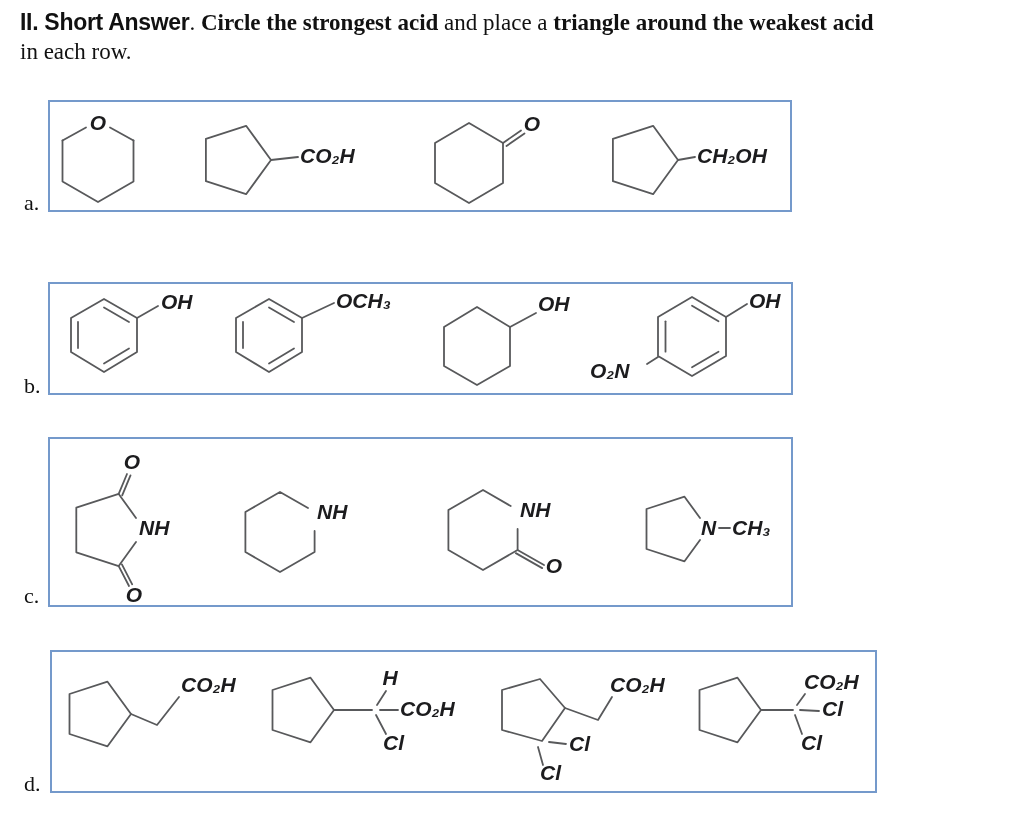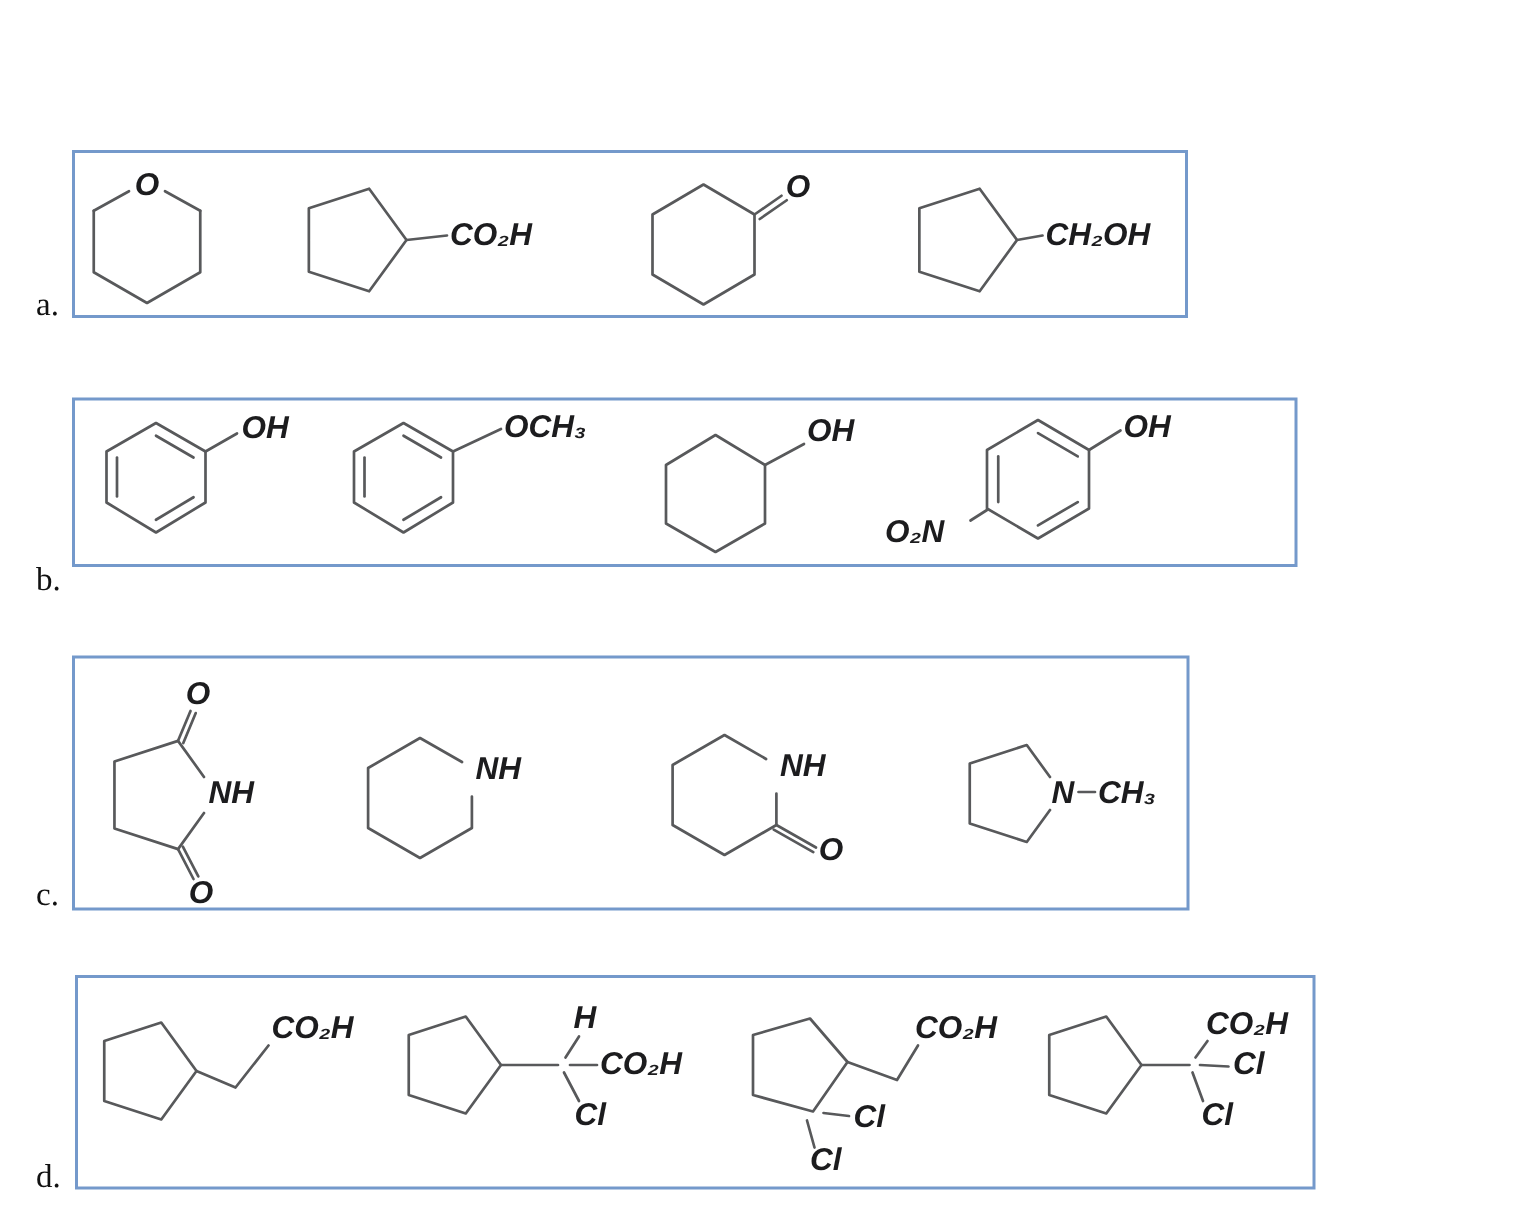--- a/index.html
+++ b/index.html
@@ -51,20 +51,23 @@
     font-weight:700;
     font-style:italic;
     font-size:21px;
   }
 </style>
 </head>
 <body>
 
 <div class="page">
 
+  <div class="instructions">
+    <span class="t-sans-bold">II. Short Answer</span><span class="t-serif">. </span><span class="t-serif-bold">Circle the strongest acid</span><span class="t-serif"> and place a </span><span class="t-serif-bold">triangle around the weakest acid</span><span class="t-serif line2">in each row.</span>
+  </div>
 
   <div class="row-label" style="top:192px;">a.</div>
   <div class="row-box" style="left:48px;top:100px;width:744px;height:112px;">
     <svg width="740" height="108" viewBox="0 0 740 108">
       <g>
         <path class="bond" d="M12.5,38.5 L12.5,79.5 L48,100 L83.5,79.5 L83.5,38.5"></path>
         <path class="bond" d="M12.5,38.5 L36,25.5"></path>
         <path class="bond" d="M83.5,38.5 L60,25.5"></path>
         <text class="atom" x="48" y="28" text-anchor="middle">O</text>
       </g>
@@ -81,21 +84,21 @@
       </g>
       <g>
         <path class="bond" d="M628,58 L603.1,23.8 L562.9,36.8 L562.9,79.2 L603.1,92.2 Z"></path>
         <path class="bond" d="M628,58 L645,55"></path>
         <text class="atom" x="647" y="61">CH₂OH</text>
       </g>
     </svg>
   </div>
 
   <div class="row-label" style="top:375px;">b.</div>
-  <div class="row-box" style="left:48px;top:265px;width:817px;height:113px;">
+  <div class="row-box" style="left:48px;top:282px;width:745px;height:113px;">
     <svg width="741" height="109" viewBox="0 0 741 109">
       <g>
         <path class="bond" d="M54,15 L87,34 L87,68 L54,88 L21,68 L21,34 Z"></path>
         <path class="bond" d="M54,23.5 L79,38"></path>
         <path class="bond" d="M79,64.5 L54,79.5"></path>
         <path class="bond" d="M28,64 L28,38"></path>
         <path class="bond" d="M87,34 L108,22"></path>
         <text class="atom" x="111" y="25">OH</text>
       </g>
       <g>

